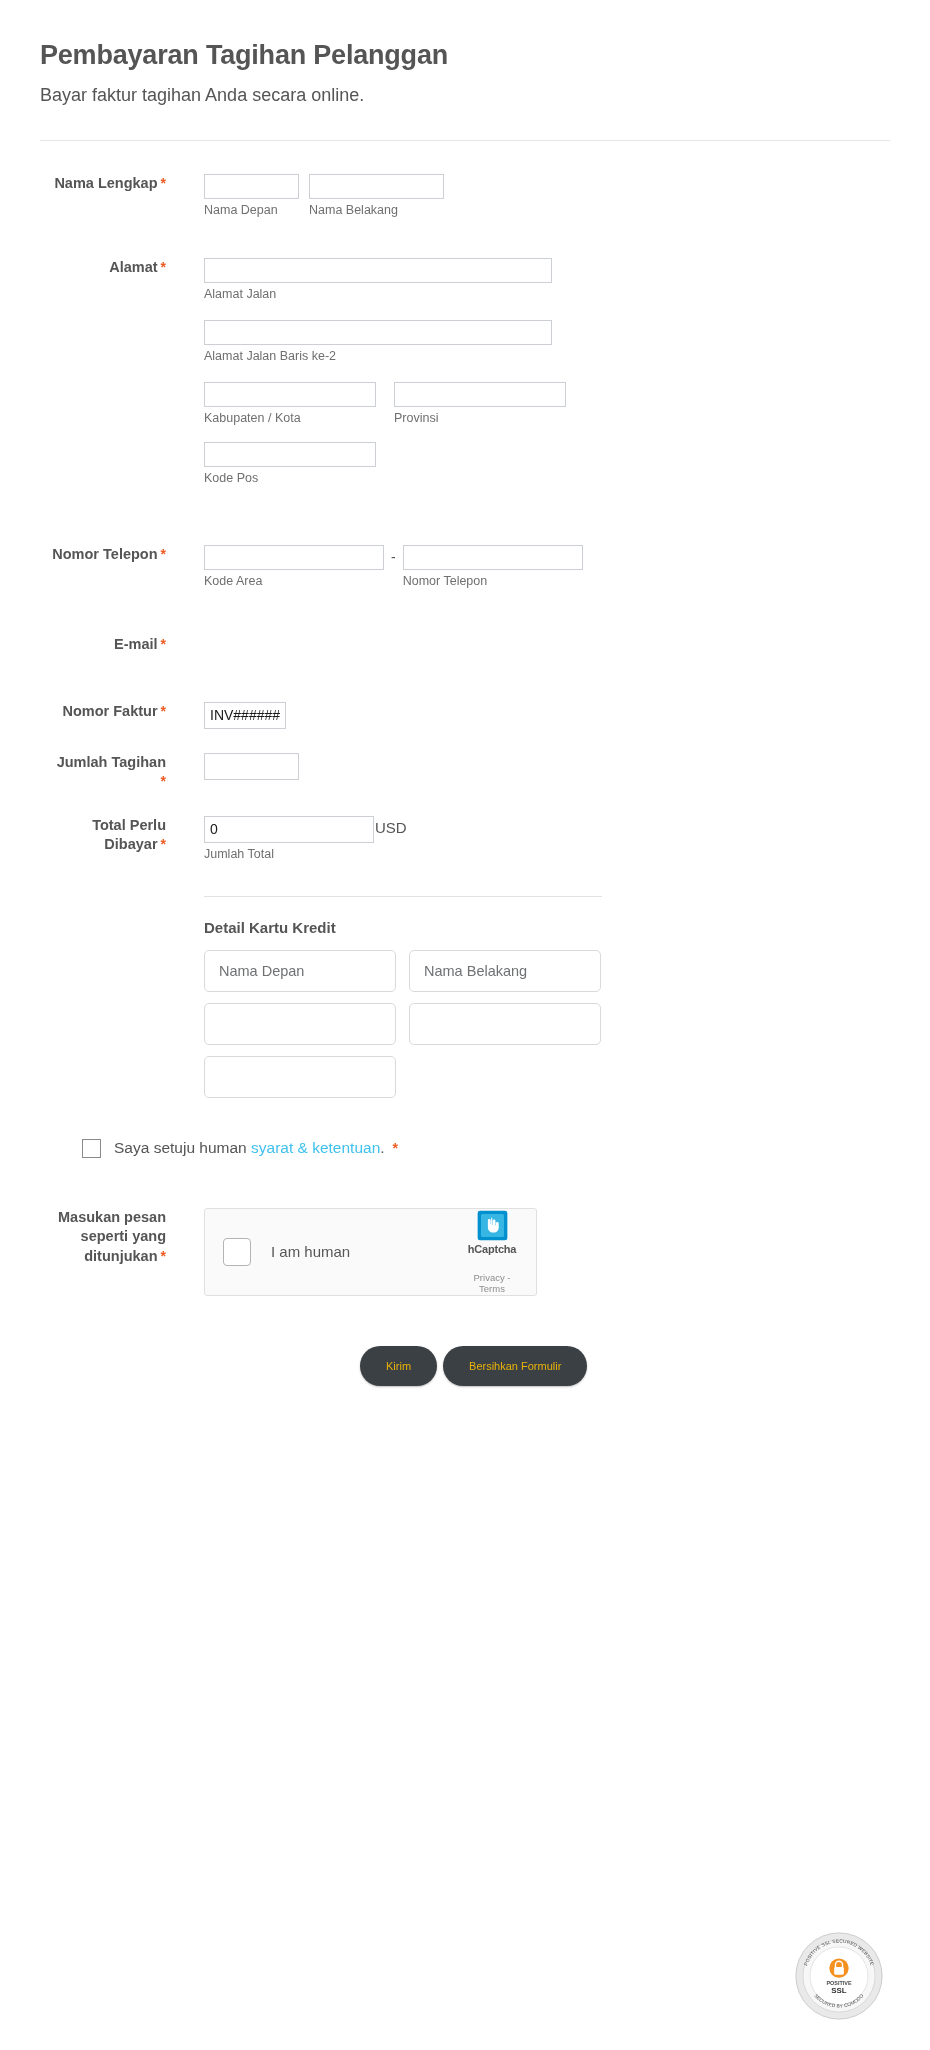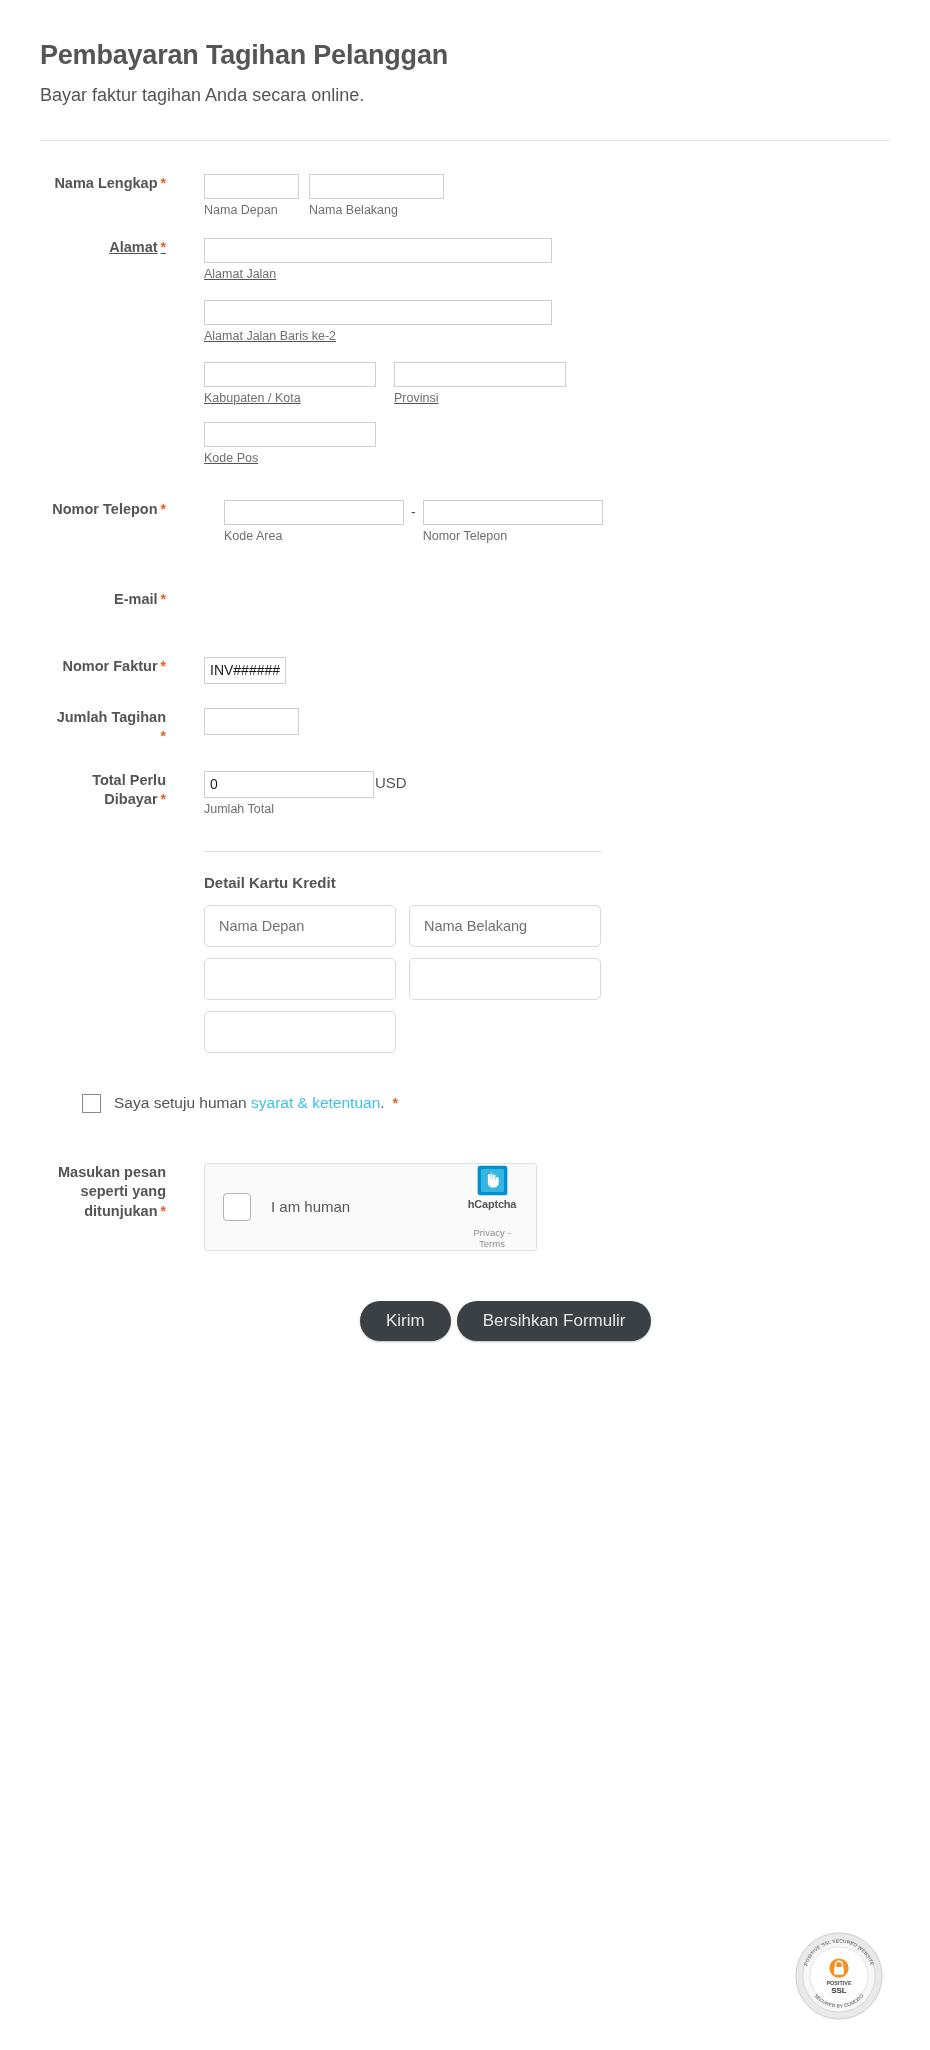--- a/index.html
+++ b/index.html
@@ -168,25 +168,25 @@
     margin: 0 auto 1px auto;
     display: block;
   }
   .hc-name { font-size: 11px; font-weight: bold; color: #555; letter-spacing: -0.2px; }
   .hc-terms { font-size: 9.5px; color: #8d8d8d; margin-top: 17px; }
 
   
   .btn-row { display: flex; }
   .btn {
     background: #3b4044;
-    color: #e5e5e5;
+    color: #eab308;
     border: none;
     border-radius: 22px;
     height: 40px;
-    font-size: 17px;
+    font-size: 11px;
     font-family: "Liberation Sans", sans-serif;
     font-weight: normal;
     padding: 0 26px;
     cursor: pointer;
     box-shadow: 0 1px 2px rgba(0,0,0,0.25);
   }
   .btn + .btn { margin-left: 6px; }
 
   
   .ssl-seal {
@@ -220,21 +220,21 @@
           <span class="sub">Nama Depan</span>
         </div>
         <div class="cell">
           <input class="ipt w-name" style="width: 135px;" type="text">
           <span class="sub">Nama Belakang</span>
         </div>
       </div>
     </div>
   </div>
 
-  <div class="row" style="margin-top:20px;text-decoration:underline;">
+  <div class="row" style="margin-top:40px;">
     <div class="label-col">
       <span>Alamat</span><span class="req">*</span>
     </div>
     <div class="field-col">
       <div style="margin-bottom:18px;">
         <input class="ipt w-street" type="text" style="">
         <span class="sub">Alamat Jalan</span>
       </div>
       <div style="margin-bottom:18px;">
         <input class="ipt w-street" type="text" style="">
@@ -250,21 +250,21 @@
           <span class="sub">Provinsi</span>
         </div>
       </div>
       <div>
         <input class="ipt w-zip" type="text" style="">
         <span class="sub">Kode Pos</span>
       </div>
     </div>
   </div>
 
-  <div class="row" style="margin-top:34px;gap:20px;">
+  <div class="row" style="margin-top:59px;">
     <div class="label-col">
       <span>Nomor Telepon</span><span class="req">*</span>
     </div>
     <div class="field-col">
       <div class="pair">
         <div class="cell" style="margin-right:0;">
           <input class="ipt w-area" type="text" style="">
           <span class="sub">Kode Area</span>
         </div>
         <span class="dash">-</span>

